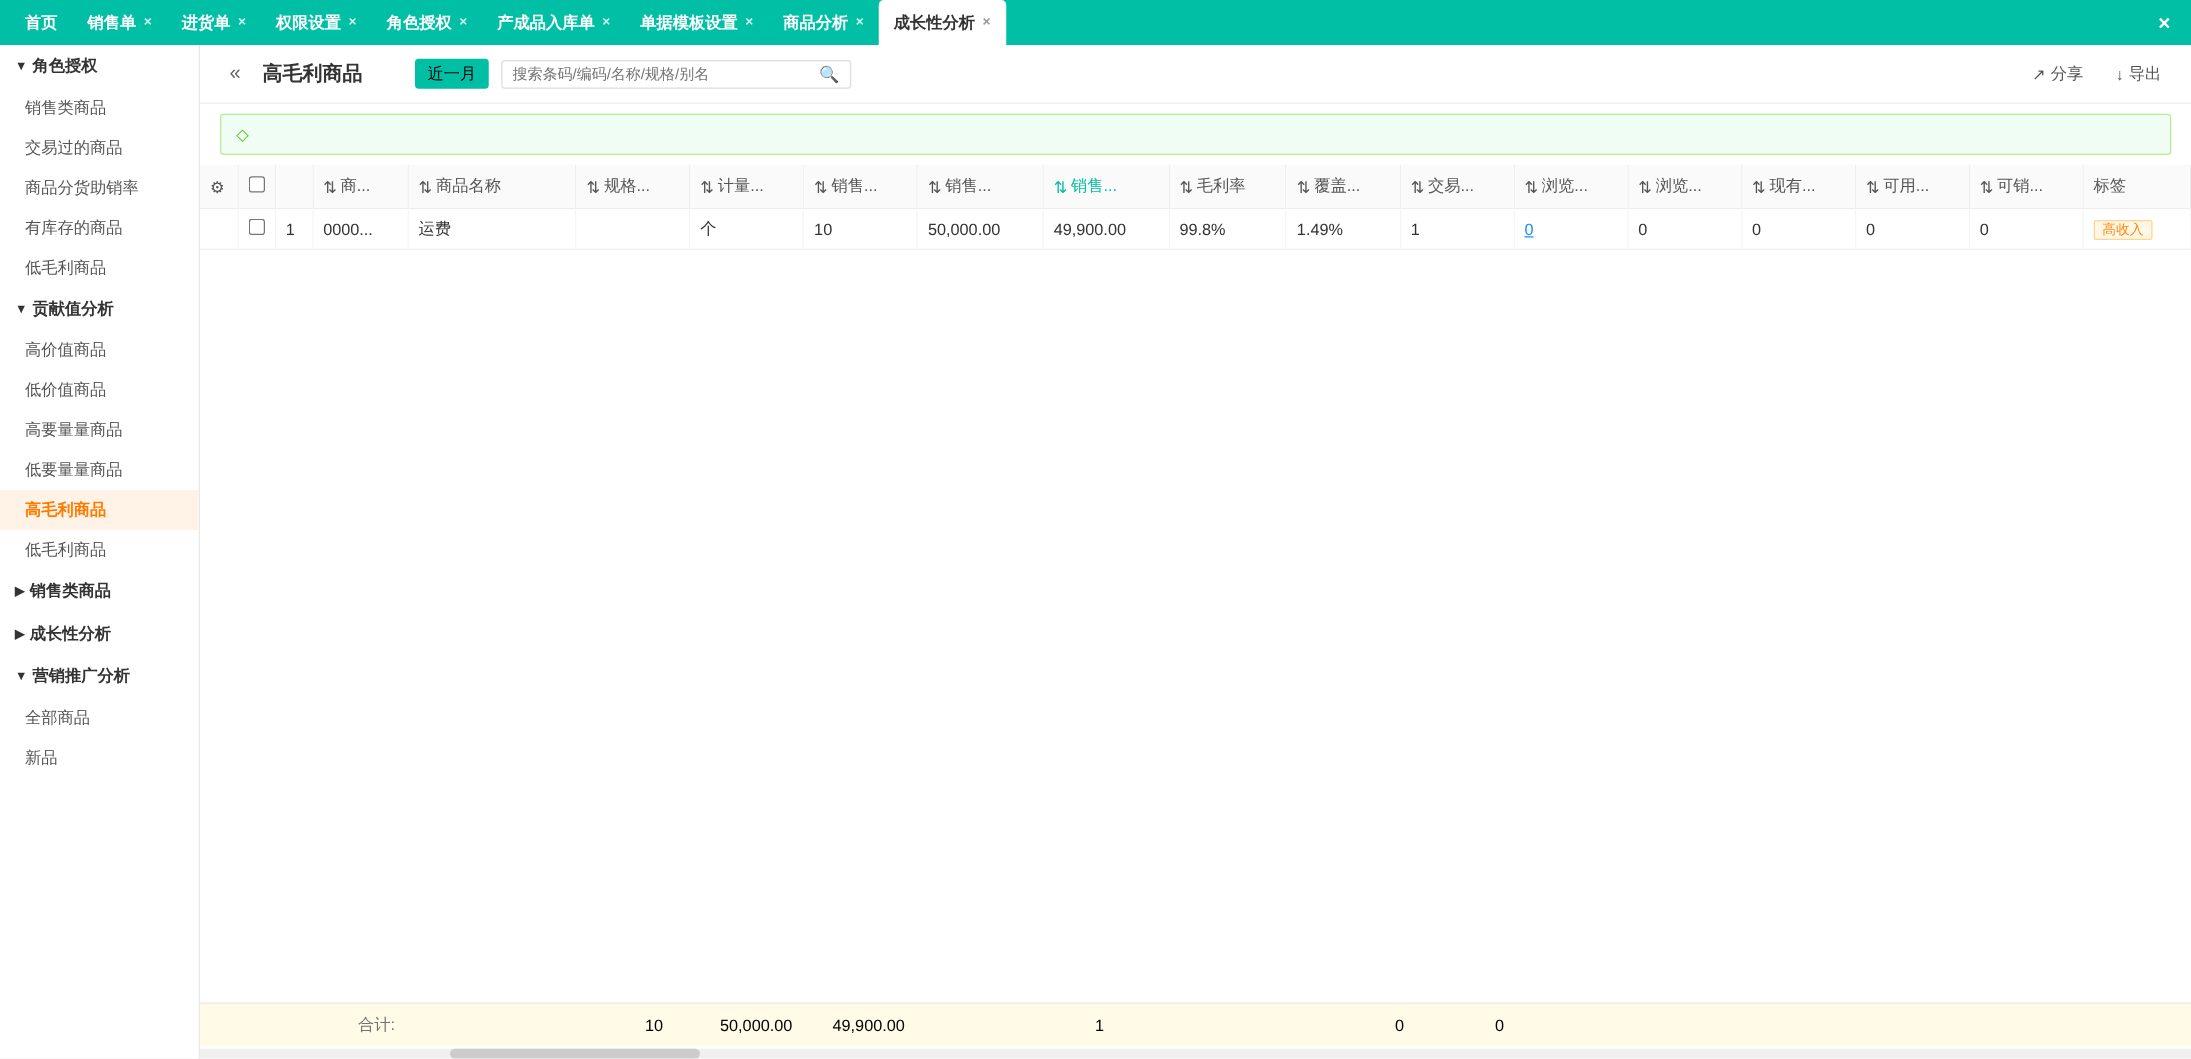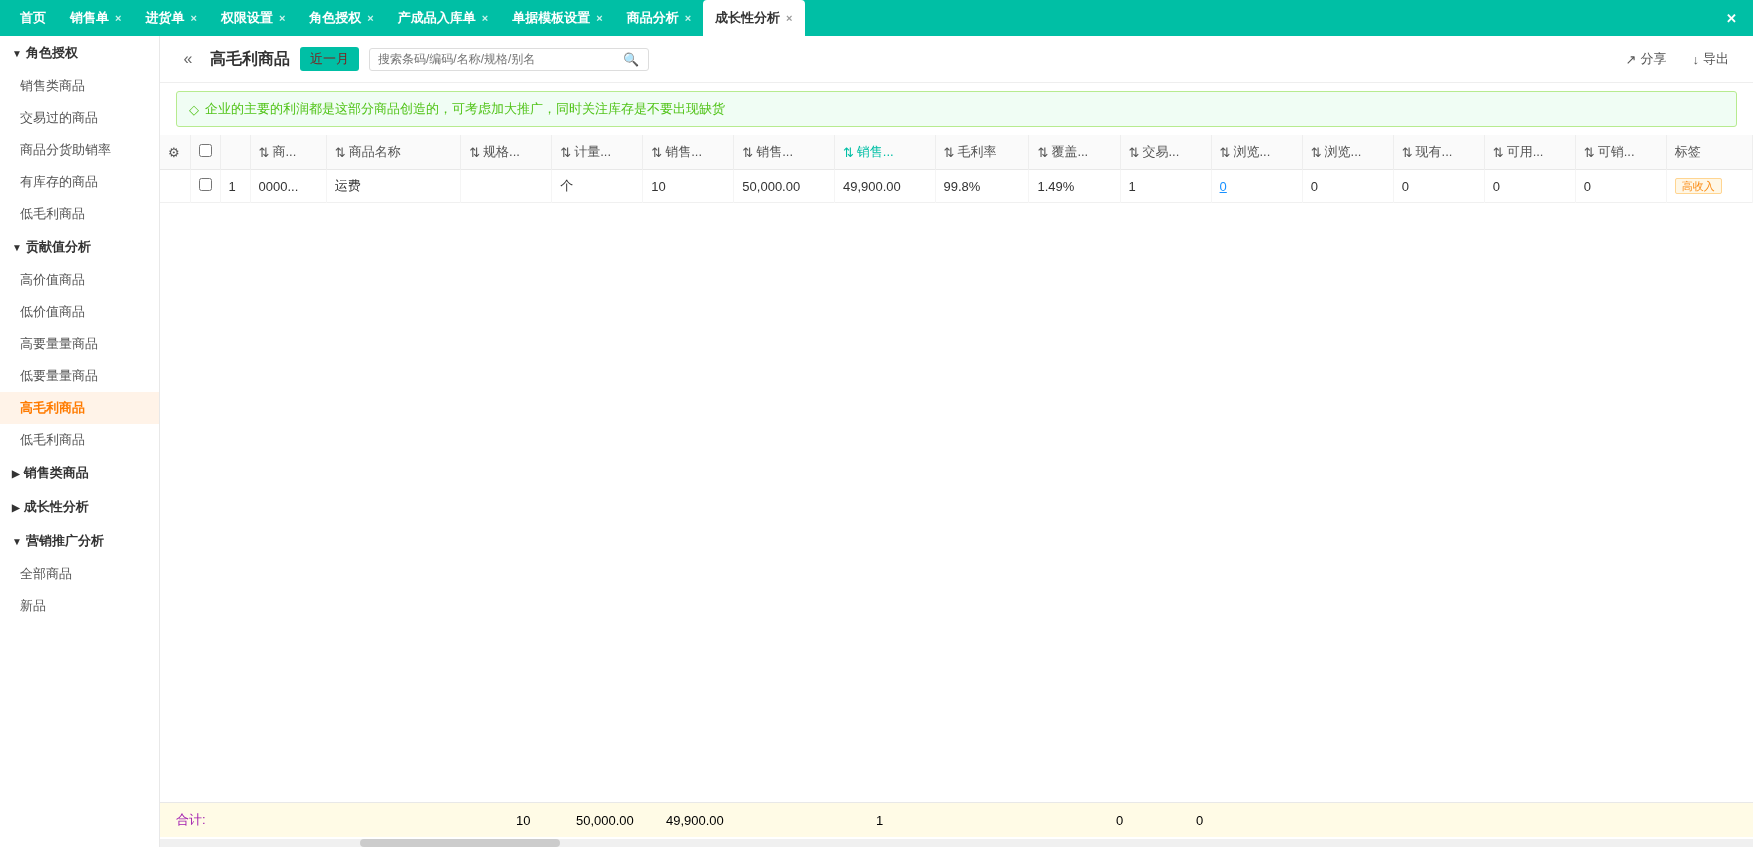--- a/index.html
+++ b/index.html
@@ -108,26 +108,27 @@
     }
     .content-title {
       font-size: 16px;
       font-weight: bold;
       color: #333;
     }
     .time-filter-btn {
       display: flex;
       align-items: center;
       background: #00bfa5;
-      color: #7f1d1d;
+      color: #000000;
       border: none;
       border-radius: 3px;
       padding: 3px 10px;
       cursor: pointer;
       font-size: 12px;
+      margin-left: 32px;
     }
     .search-box {
       display: flex;
       align-items: center;
       border: 1px solid #ddd;
       border-radius: 3px;
       padding: 3px 8px;
       gap: 6px;
       flex: 1;
       max-width: 280px;
@@ -239,21 +240,22 @@
       align-items: center;
       background: #fffbe6;
       border-top: 1px solid #e8e8e8;
       padding: 8px 16px;
       flex-shrink: 0;
       font-size: 12px;
       gap: 0;
     }
     .footer-label {
       min-width: 140px;
-      color: #a21caf;
+      color: #737373;
+      text-align: right;
     }
 
     
     .scrollbar-track {
       height: 8px;
       background: #f0f0f0;
       margin-top: 2px;
     }
     .scrollbar-thumb {
       height: 8px;
@@ -398,21 +400,20 @@
           </div>
           <div class="action-btn">
             <span style="font-size:13px;">↓</span>
             <span>导出</span>
           </div>
         </div>
       </div>
 
       <div class="info-banner">
         <span>◇</span>
-        <span>企业的主要的利润都是这部分商品创造的，可考虑加大推广，同时关注库存是不要出现缺货</span>
       </div>
 
       <div class="table-wrapper">
         <table>
           <thead>
             <tr>
               <th style="width:30px;">
                 <span>⚙</span>
               </th>
               <th style="width:30px;">

